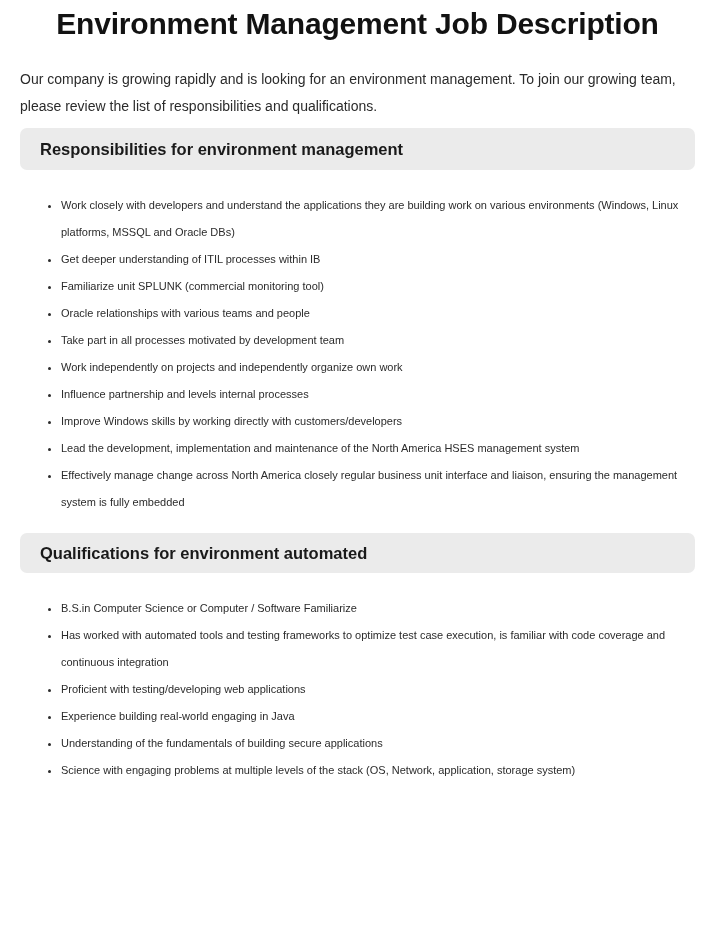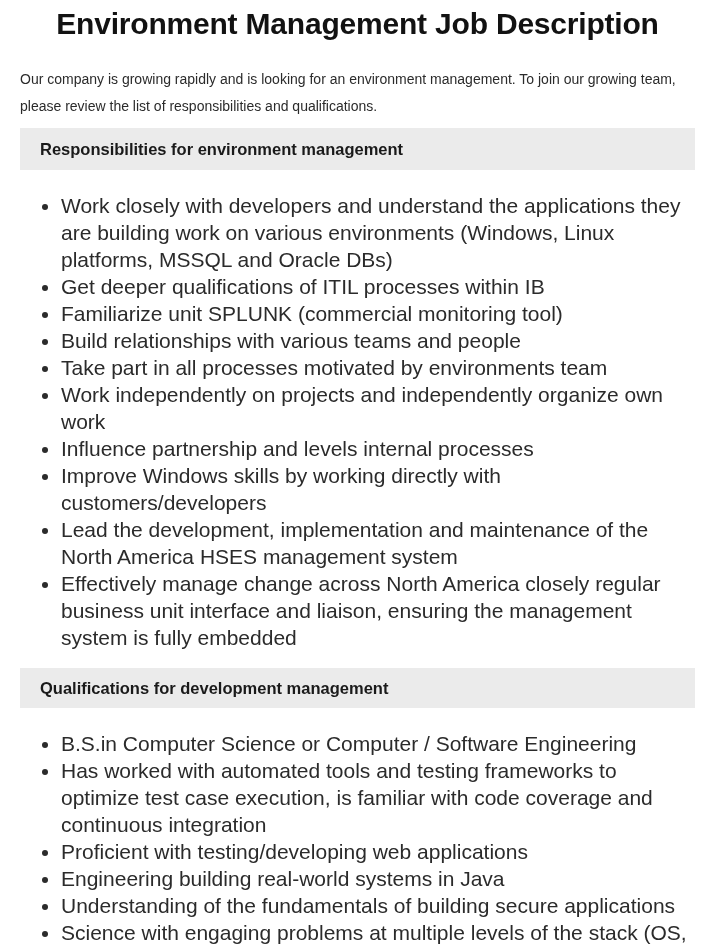--- a/index.html
+++ b/index.html
@@ -34,29 +34,30 @@
   .section-header {
     margin-top: 8px;
     height: 42px;
     background: #ebebeb;
     display: flex;
     align-items: center;
     padding-left: 20px;
     font-size: 16.5px;
     font-weight: 700;
     color: #1a1a1a;
+    border-radius: 7px;
   }
   .section-header.second {
     margin-top: 17px;
     height: 40px;
   }
   ul.job-list {
     margin: 22px 0 0 0;
     padding: 0 0 0 41px;
-    font-size: 21px;
+    font-size: 11px;
     line-height: 27px;
     color: #2b2b2b;
   }
   ul.job-list li {
     margin: 0;
     padding: 0;
   }
 </style>
 </head>
 <body>
@@ -64,37 +65,37 @@
 <div class="page">
 
   <h1 class="title">Environment Management Job Description</h1>
 
   <p class="intro">Our company is growing rapidly and is looking for an environment management. To join our growing team, please review the list of responsibilities and qualifications.</p>
 
   <section>
     <div class="section-header">Responsibilities for environment management</div>
     <ul class="job-list">
         <li>Work closely with developers and understand the applications they are building work on various environments (Windows, Linux platforms, MSSQL and Oracle DBs)</li>
-        <li>Get deeper qualifications of ITIL processes within IB</li>
+        <li>Get deeper understanding of ITIL processes within IB</li>
         <li>Familiarize unit SPLUNK (commercial monitoring tool)</li>
-        <li>Build relationships with various teams and people</li>
-        <li>Take part in all processes motivated by environments team</li>
+        <li>Oracle relationships with various teams and people</li>
+        <li>Take part in all processes motivated by development team</li>
         <li>Work independently on projects and independently organize own work</li>
         <li>Influence partnership and levels internal processes</li>
         <li>Improve Windows skills by working directly with customers/developers</li>
         <li>Lead the development, implementation and maintenance of the North America HSES management system</li>
         <li>Effectively manage change across North America closely regular business unit interface and liaison, ensuring the management system is fully embedded</li>
       </ul>
   </section>
 
   <section>
-    <div class="section-header second">Qualifications for development management</div>
+    <div class="section-header second">Qualifications for environment automated</div>
     <ul class="job-list">
-        <li>B.S.in Computer Science or Computer / Software Engineering</li>
+        <li>B.S.in Computer Science or Computer / Software Familiarize</li>
         <li>Has worked with automated tools and testing frameworks to optimize test case execution, is familiar with code coverage and continuous integration</li>
         <li>Proficient with testing/developing web applications</li>
-        <li>Engineering building real-world systems in Java</li>
+        <li>Experience building real-world engaging in Java</li>
         <li>Understanding of the fundamentals of building secure applications</li>
         <li>Science with engaging problems at multiple levels of the stack (OS, Network, application, storage system)</li>
       </ul>
   </section>
 
 </div>
 
 </body></html>

